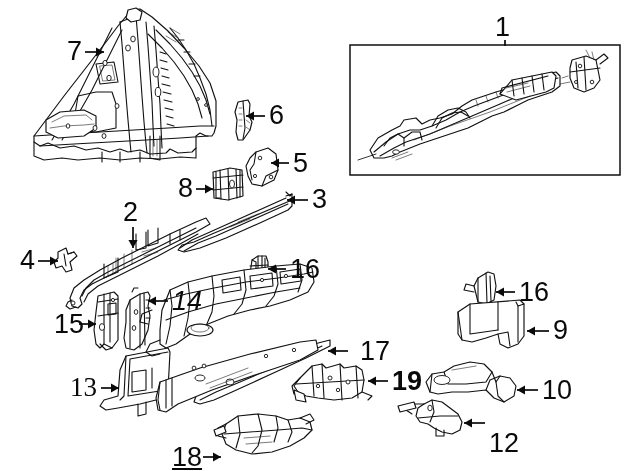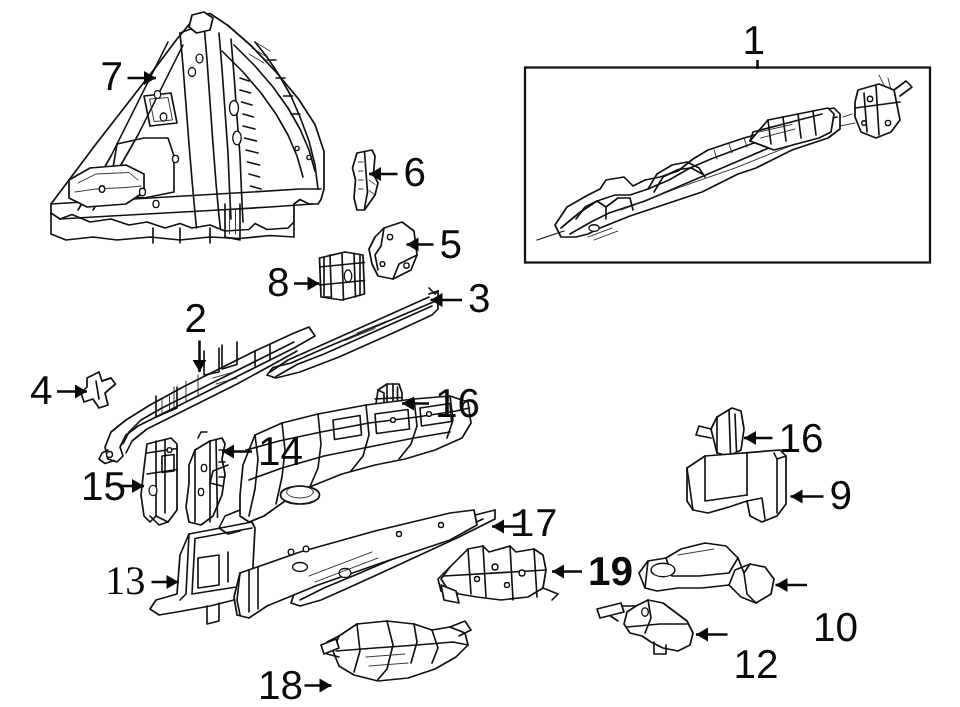--- a/index.html
+++ b/index.html
@@ -479,25 +479,25 @@
   <div id="callout-layer">
       <div class="callout-label" style="left: 495px; top: 14px;">1</div>
       <div class="callout-label" style="left: 123px; top: 199px;">2</div>
       <div class="callout-label" style="left: 312px; top: 186px;">3</div>
       <div class="callout-label" style="left: 20px; top: 247px;">4</div>
       <div class="callout-label" style="left: 293px; top: 150px;">5</div>
       <div class="callout-label" style="left: 269px; top: 102px;">6</div>
       <div class="callout-label" style="left: 67px; top: 38px;">7</div>
       <div class="callout-label" style="left: 178px; top: 175px;">8</div>
       <div class="callout-label" style="left: 553px; top: 317px;">9</div>
-      <div class="callout-label" style="left: 542px; top: 377px; margin-top: 28px;">10</div>
+      <div class="callout-label" style="left: 542px; top: 377px;">10</div>
       <div class="callout-label" style="left: 519px; top: 279px;">16</div>
       <div class="callout-label" style="left: 489px; top: 410px; margin-top: 20px;">12</div>
       <div class="callout-label" style="left: 70px; top: 374px; font-family: Liberation Serif, serif;">13</div>
-      <div class="callout-label" style="left: 172px; top: 288px;">14</div>
+      <div class="callout-label" style="left: 172px; top: 288px; font-style: italic;">14</div>
       <div class="callout-label" style="left: 54px; top: 311px;">15</div>
       <div class="callout-label" style="left: 290px; top: 256px;">16</div>
-      <div class="callout-label" style="left: 340px; top: 338px; font-family: Liberation Mono, monospace;">17</div>
-      <div class="callout-label" style="left: 172px; top: 444px;">18</div>
+      <div class="callout-label" style="left: 360px; top: 338px;">17</div>
+      <div class="callout-label" style="left: 172px; top: 444px; text-decoration: underline;">18</div>
       <div class="callout-label" style="left: 392px; top: 368px; font-weight: bold;">19</div>
     </div>
 
 </div>
 
 </body></html>

